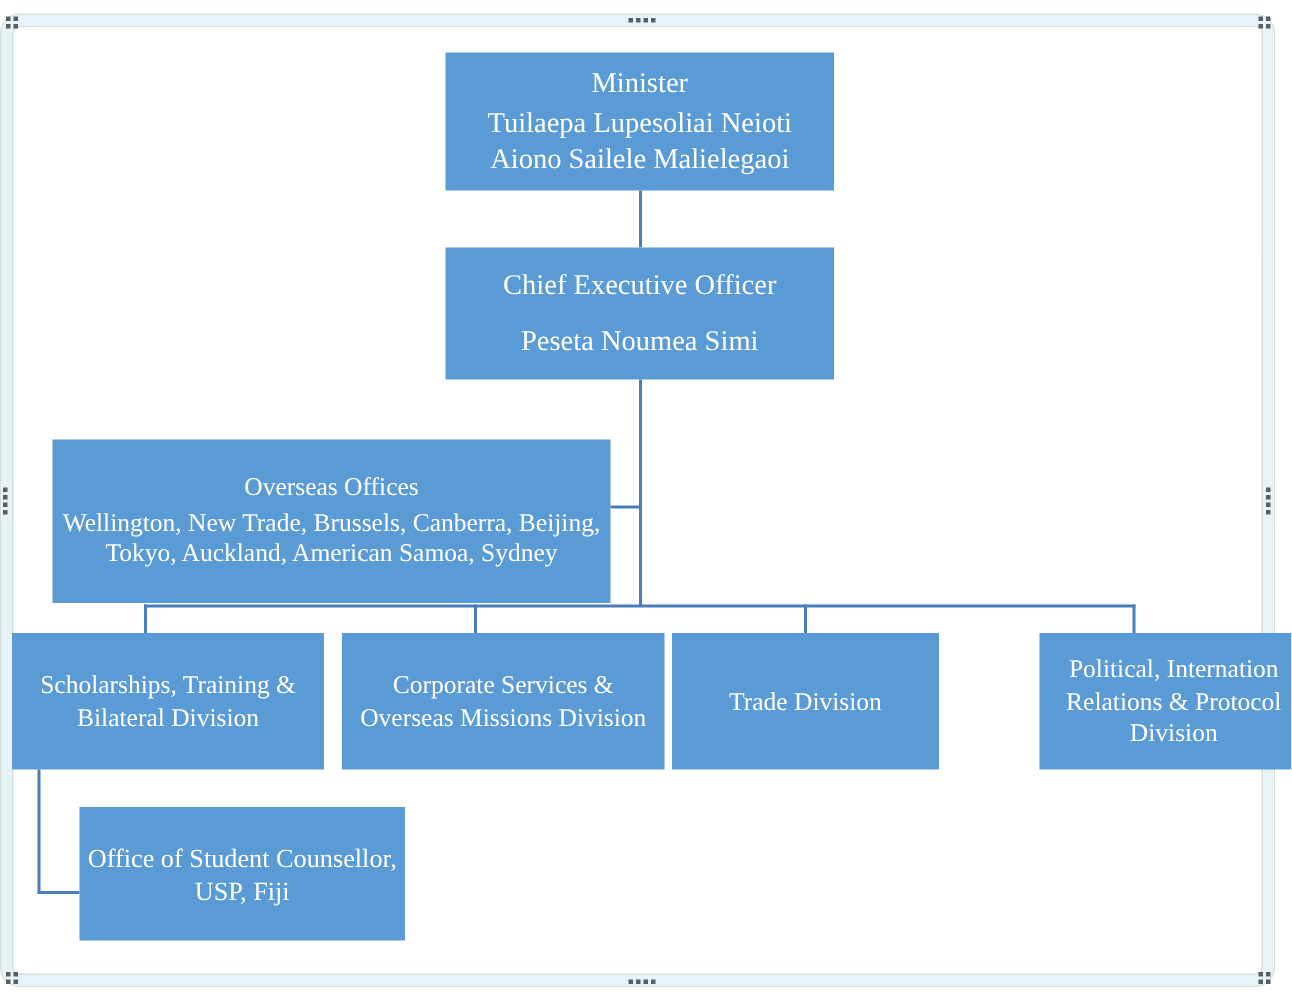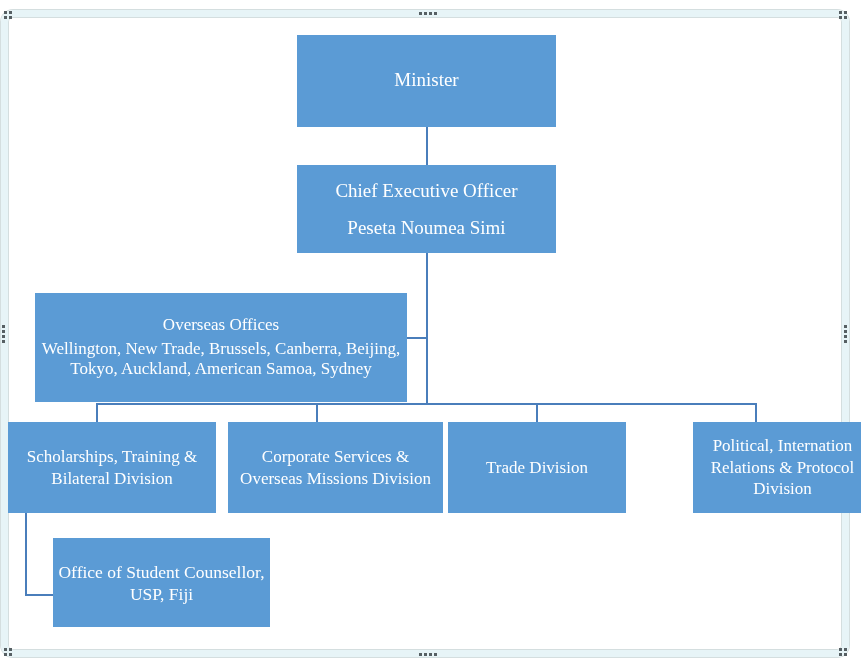--- a/index.html
+++ b/index.html
@@ -134,20 +134,21 @@
   <div class="conn c-hline"></div>
   <div class="conn c-stub1"></div>
   <div class="conn c-stub2"></div>
   <div class="conn c-stub3"></div>
   <div class="conn c-stub4"></div>
   <div class="conn c-elbow-v"></div>
   <div class="conn c-elbow-h"></div>
 
   <div class="node n-minister">
     <span class="t">Minister</span>
+    <span>Tuilaepa Lupesoliai Neioti Aiono Sailele Malielegaoi</span>
   </div>
 
   <div class="node n-ceo">
     <span class="t">Chief Executive Officer</span>
     <span>Peseta Noumea Simi</span>
   </div>
 
   <div class="node n-overseas">
     <span class="t">Overseas Offices</span>
     <span>Wellington, New Trade, Brussels, Canberra, Beijing, Tokyo,  Auckland, American Samoa, Sydney</span>

